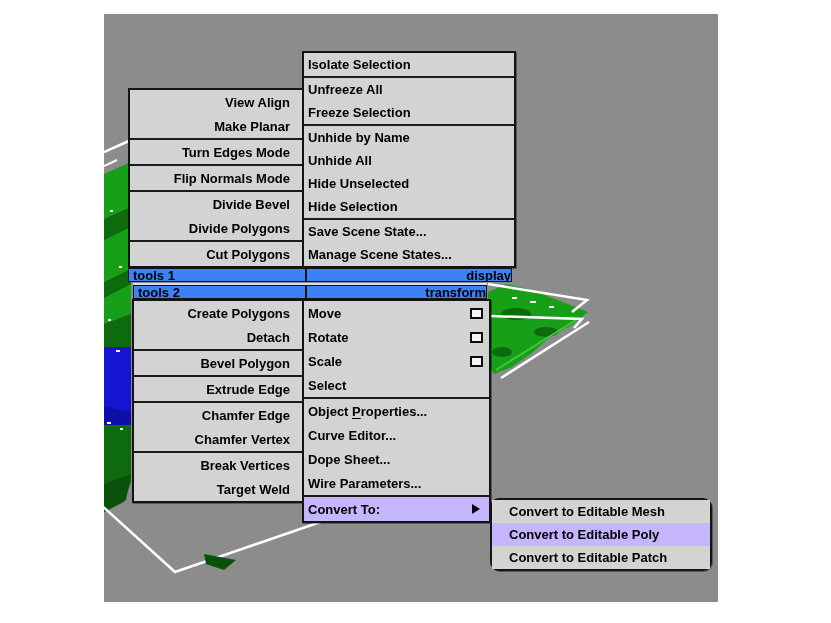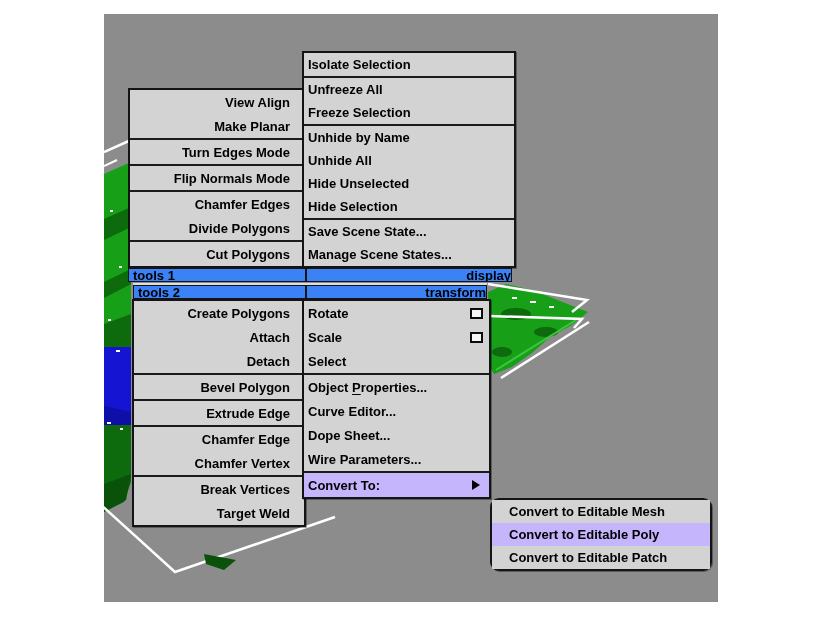--- a/index.html
+++ b/index.html
@@ -126,21 +126,21 @@
           <span class="item-label">Turn Edges Mode</span>
         </div>
       </div>
       <div class="menu-section">
         <div class="menu-item">
           <span class="item-label">Flip Normals Mode</span>
         </div>
       </div>
       <div class="menu-section">
         <div class="menu-item">
-          <span class="item-label">Chamfer Edges</span>
+          <span class="item-label">Divide Bevel</span>
         </div>
         <div class="menu-item">
           <span class="item-label">Divide Polygons</span>
         </div>
       </div>
       <div class="menu-section">
         <div class="menu-item">
           <span class="item-label">Cut Polygons</span>
         </div>
       </div>
@@ -193,23 +193,20 @@
     <div class="bar-cell left">tools 2</div>
     <div class="bar-cell right">transform</div>
   </div>
 
   <div id="panel-tools2" class="menu-panel rows-24 align-right">
       <div class="menu-section">
         <div class="menu-item">
           <span class="item-label">Create Polygons</span>
         </div>
         <div class="menu-item">
-          <span class="item-label">Attach</span>
-        </div>
-        <div class="menu-item">
           <span class="item-label">Detach</span>
         </div>
       </div>
       <div class="menu-section">
         <div class="menu-item">
           <span class="item-label">Bevel Polygon</span>
         </div>
       </div>
       <div class="menu-section">
         <div class="menu-item">
@@ -229,20 +226,24 @@
           <span class="item-label">Break Vertices</span>
         </div>
         <div class="menu-item">
           <span class="item-label">Target Weld</span>
         </div>
       </div>
     </div>
 
   <div id="panel-transform" class="menu-panel rows-24 align-left">
       <div class="menu-section">
+        <div class="menu-item">
+          <span class="item-label">Move</span>
+          <span class="settings-box"></span>
+        </div>
         <div class="menu-item">
           <span class="item-label">Rotate</span>
           <span class="settings-box"></span>
         </div>
         <div class="menu-item">
           <span class="item-label">Scale</span>
           <span class="settings-box"></span>
         </div>
         <div class="menu-item">
           <span class="item-label">Select</span>

